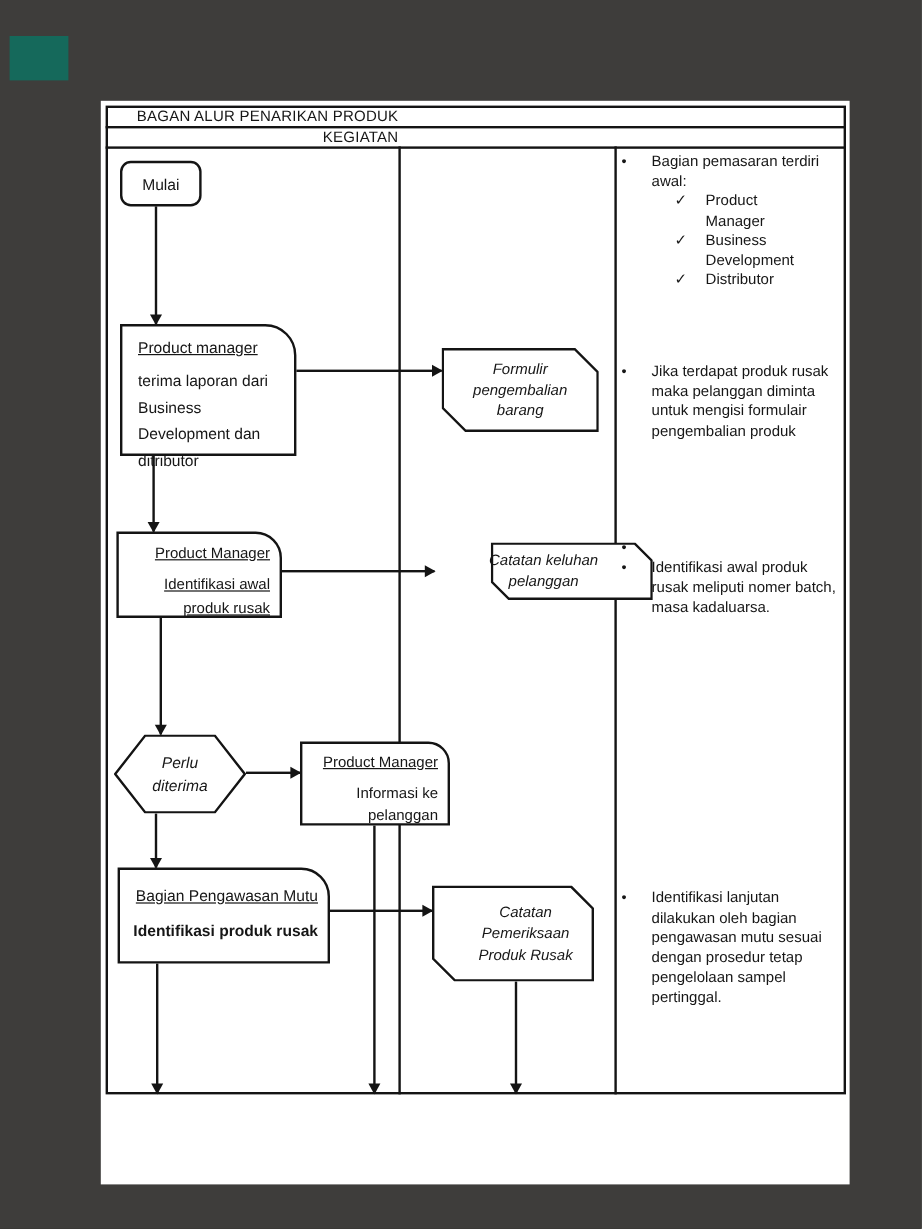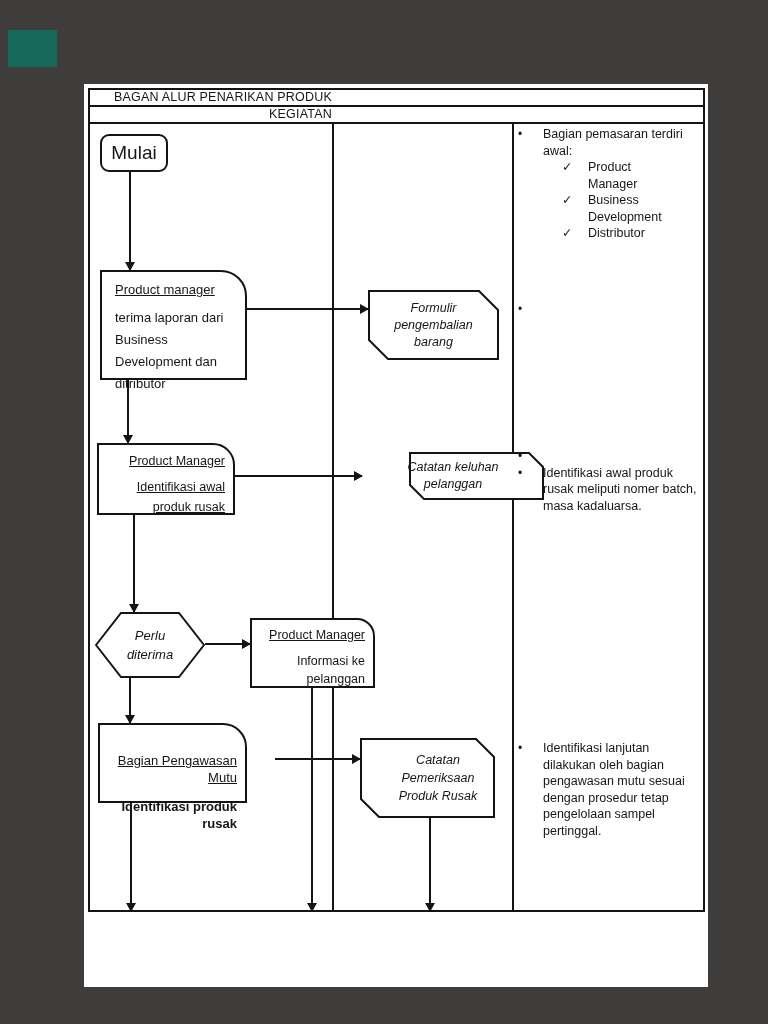--- a/index.html
+++ b/index.html
@@ -52,21 +52,21 @@
   <div class="table-frame"></div>
   <div class="hline" style="left:88px;top:105px;width:617px;"></div>
   <div class="hline" style="left:88px;top:122px;width:617px;"></div>
   <div class="hdr" style="left:114px;top:90px;">BAGAN ALUR PENARIKAN PRODUK</div>
   <div class="hdr ctr" style="left:88px;top:107px;width:244px;">KEGIATAN</div>
 
   <div class="vline" style="left:332px;top:122px;height:790px;"></div>
   <div class="vline" style="left:512px;top:122px;height:790px;"></div>
 
   <div class="fbox" style="left:100px;top:134px;width:68px;height:38px;border-radius:9px;
-        display:flex;align-items:center;justify-content:center;font-size:19px;">
+        display:flex;align-items:center;justify-content:center;font-size:13px;">
     <span>Mulai</span>
   </div>
 
   <div class="arrow-v" style="left:129px;top:172px;height:98px;"></div>
   <div class="arrow-v" style="left:127px;top:380px;height:63px;"></div>
   <div class="arrow-v" style="left:133px;top:515px;height:97px;"></div>
   <div class="arrow-v" style="left:129px;top:678px;height:45px;"></div>
   <div class="arrow-v" style="left:130px;top:803px;height:108px;"></div>
   <div class="arrow-v" style="left:311px;top:688px;height:223px;"></div>
   <div class="arrow-v" style="left:429px;top:818px;height:93px;"></div>
@@ -114,22 +114,22 @@
       <span style="width:64px;">Perlu diterima</span>
     </div>
   </div>
 
   <div class="fbox tr-round ctr" style="left:250px;top:618px;width:125px;height:70px;
         padding:6px 8px;font-size:12.5px;line-height:18px;border-radius:0 18px 0 0;">
     <div class="title">Product Manager</div>
     <div style="margin-top:8px;">Informasi ke pelanggan</div>
   </div>
 
-  <div class="fbox tr-round ctr" style="left:98px;top:723px;width:149px;height:80px;
-        padding:27px 8px 6px;font-size:13px;line-height:17px;border-radius:0 24px 0 0;">
+  <div class="fbox tr-round ctr" style="left:98px;top:723px;width:177px;height:80px;
+        padding:13px 8px 6px;font-size:13px;line-height:17px;border-radius:0 24px 0 0;">
     <div class="title">Bagian Pengawasan Mutu</div>
     <div style="margin-top:12px;font-weight:bold;">Identifikasi produk rusak</div>
   </div>
 
   <div class="shape-wrap" style="left:360px;top:738px;width:156px;height:80px;">
     <svg width="135" height="80" viewBox="0 0 135 80">
       <polygon points="1,1 116,1 134,19 134,79 19,79 1,61" fill="#ffffff" stroke="#141414" stroke-width="2"></polygon>
     </svg>
     <div class="shape-label" style="line-height:18px;">
       <span style="width:96px;">Catatan Pemeriksaan Produk Rusak</span>
@@ -151,20 +151,21 @@
     </div>
     <div class="check-row">
       <span class="check-mark">✓</span>
       <span class="check-label">Distributor</span>
     </div>
   </div>
 
   <div class="note" style="top:301px;">
     <div class="note-row">
       <span class="note-bullet">•</span>
+      <span class="note-text">Jika terdapat produk rusak maka pelanggan diminta untuk mengisi formulair pengembalian produk</span>
     </div>
   </div>
 
   <div class="note" style="top:448px;">
     <div class="note-row">
       <span class="note-bullet">•</span>
     </div>
     <div class="note-row">
       <span class="note-bullet">•</span>
       <span class="note-text">Identifikasi awal produk rusak meliputi nomer batch, masa kadaluarsa.</span>

